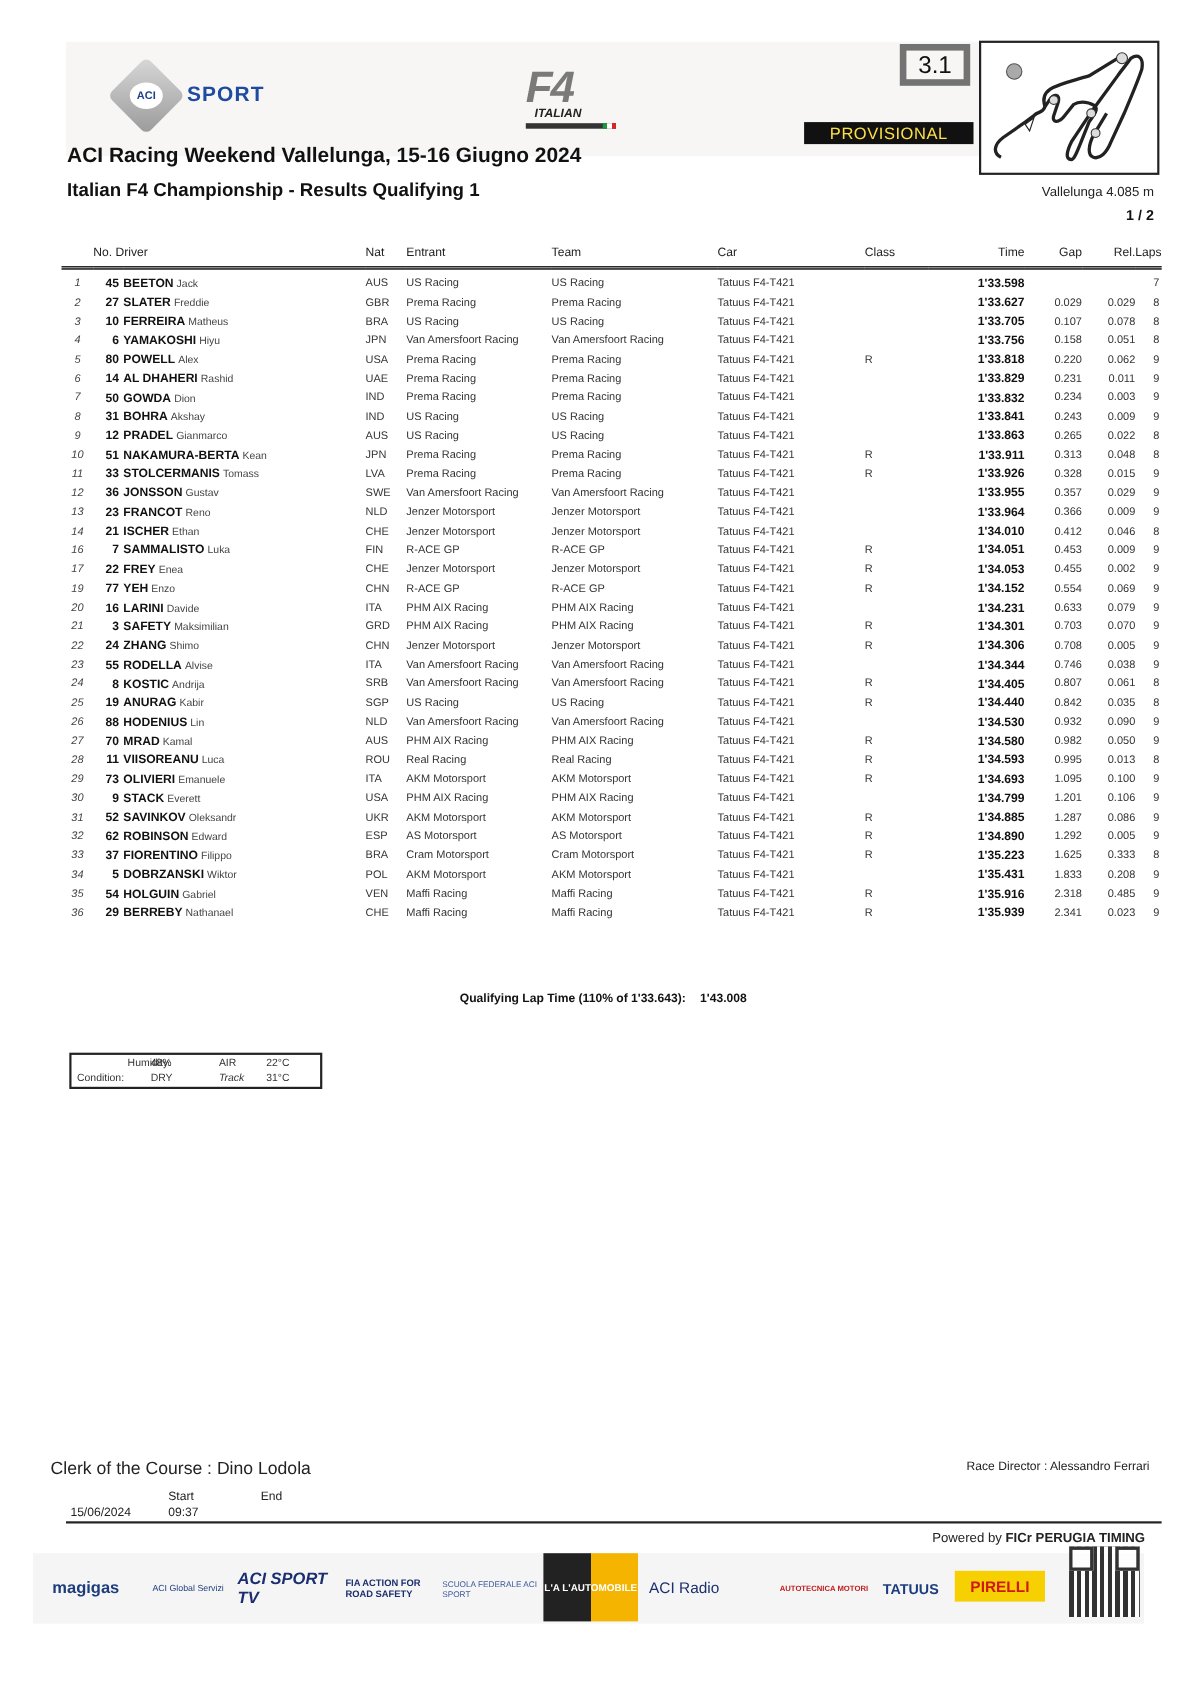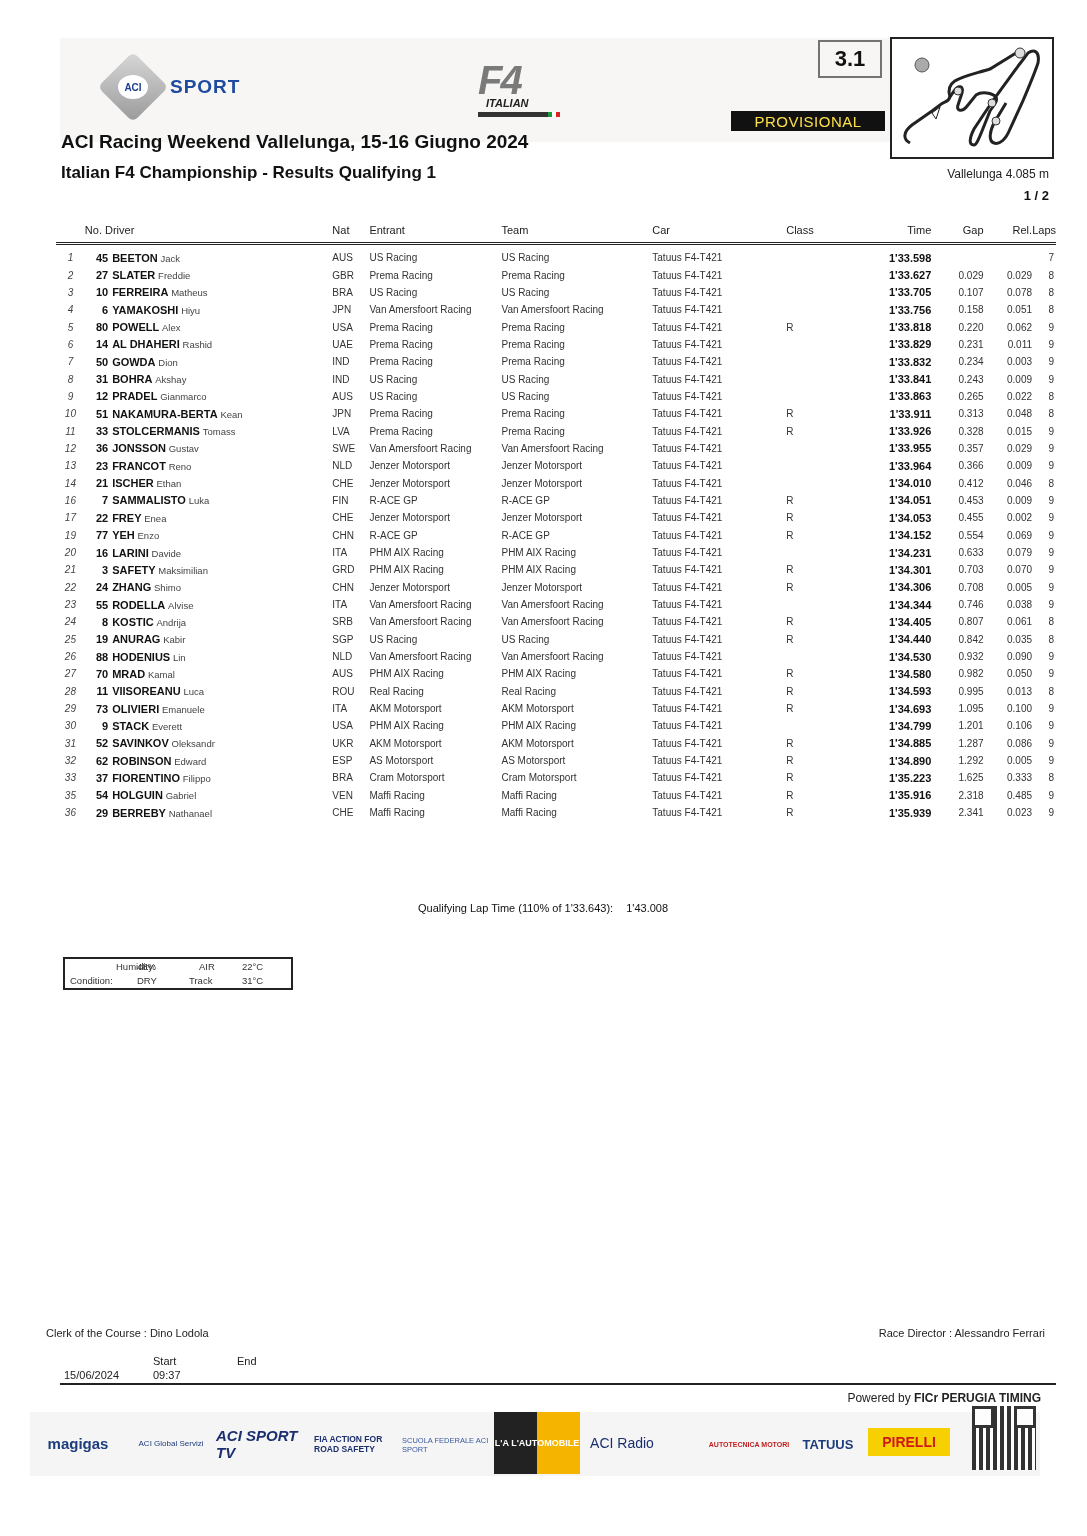--- a/index.html
+++ b/index.html
@@ -10,21 +10,21 @@
   .aci-diamond { width:50px; height:50px; transform:rotate(45deg); background:linear-gradient(135deg,#d8d8d8,#9a9a9a); border-radius:6px; display:flex; align-items:center; justify-content:center; }
   .aci-diamond span { transform:rotate(-45deg); background:#fff; border-radius:50%; width:30px; height:24px; display:flex; align-items:center; justify-content:center; font-size:10px; font-weight:bold; color:#1e3f8c; }
   .aci-sport-text { font-size:19px; letter-spacing:1px; color:#1e4aa0; font-weight:bold; margin-left:6px; }
   .f4-logo { left:478px; top:62px; width:100px; height:58px; }
   .f4-big { font-size:40px; font-weight:bold; font-style:italic; color:#7a7a7a; line-height:36px; letter-spacing:-2px; }
   .f4-italian { font-size:11px; font-style:italic; font-weight:bold; color:#222; margin-left:8px; line-height:11px; }
   .f4-bar { width:82px; height:5px; background:#333; margin-top:3px; position:relative; }
   .f4-bar::after { content:""; position:absolute; right:0; top:0; width:12px; height:5px; background:linear-gradient(90deg,#1a9a3a 33%,#fff 33%,#fff 66%,#d22 66%); }
   .title1 { left:61px; top:131px; font-size:19px; font-weight:bold; }
   .title2 { left:61px; top:163px; font-size:17px; font-weight:bold; }
-  .doc-num { left:818px; top:40px; width:64px; height:38px; border:2px solid #737373; font-size:22px; font-weight:bold; display:flex; align-items:center; justify-content:center; box-sizing:border-box; }
+  .doc-num { left:818px; top:40px; width:64px; height:38px; border:6px solid #737373; font-size:22px; font-weight:normal; display:flex; align-items:center; justify-content:center; box-sizing:border-box; }
   .provisional { left:731px; top:111px; width:154px; height:20px; background:#111; color:#fde047; font-size:15px; display:flex; align-items:center; justify-content:center; letter-spacing:0.5px; }
   .track-map { left:890px; top:37px; width:164px; height:122px; border:2px solid #222; box-sizing:border-box; background:#fff; }
   .track-name { right:38px; top:167px; font-size:12px; color:#222; }
   .page-num { right:38px; top:188px; font-size:13px; font-weight:bold; }
   table.results { position:absolute; left:56px; top:222px; width:1000px; border-collapse:collapse; font-size:10px; }
   table.results th { font-weight:normal; font-size:11px; text-align:left; padding:0 0 4px 0; border-bottom:3px double #222; height:16px; color:#222; }
   table.results td { height:17.35px; padding:0; white-space:nowrap; color:#333; }
   table.results tr.first td { padding-top:4px; }
   .c-pos { width:30px; text-align:center; font-style:italic; color:#444 !important; }
   .c-no { width:24px; text-align:right; padding-right:4px !important; font-weight:bold; font-size:11px; color:#111 !important; }
@@ -34,26 +34,26 @@
   .c-nat { width:38px; }
   .c-ent { width:134px; }
   .c-team { width:154px; }
   .c-car { width:138px; }
   .c-class { width:60px; }
   .c-time { width:90px; text-align:right; font-weight:bold; font-size:11px; color:#111 !important; }
   .c-gap { width:54px; text-align:right; }
   .c-rel { width:50px; text-align:right; }
   .c-laps { width:18px; text-align:right; padding-right:2px !important; }
   th.r { text-align:right !important; }
-  .qual-time { left:418px; top:902px; font-size:11px; font-weight:normal; }
+  .qual-time { left:418px; top:902px; font-size:11px; font-weight:bold; }
   .qual-time span.val { margin-left:10px; }
   .weather { left:63px; top:957px; width:230px; height:33px; border:2px solid #222; box-sizing:border-box; font-size:9.5px; color:#333; }
   .weather .row { position:absolute; left:5px; width:220px; height:13px; }
   .weather .row span { position:absolute; }
-  .clerk { left:46px; top:1327px; font-size:11px; color:#222; }
+  .clerk { left:46px; top:1327px; font-size:16px; color:#222; }
   .director { right:42px; top:1327px; font-size:11px; color:#222; }
   .session { left:64px; top:1355px; font-size:11px; color:#222; }
   .session div { position:absolute; white-space:nowrap; }
   .footer-rule { left:60px; top:1383px; width:996px; height:0; border-top:2px solid #222; }
   .powered { right:46px; top:1391px; font-size:12px; color:#222; }
   .powered b { font-size:12px; }
   .sponsor-band { left:30px; top:1412px; width:1010px; height:64px; background:#f5f5f5; }
   .sponsor { position:absolute; display:flex; align-items:center; justify-content:center; font-weight:bold; }
   .qr { left:972px; top:1406px; width:64px; height:64px; background:
     repeating-linear-gradient(90deg,#111 0 4px,#fff 4px 7px),
@@ -547,20 +547,34 @@
         <td class="c-ent">Cram Motorsport</td>
         <td class="c-team">Cram Motorsport</td>
         <td class="c-car">Tatuus F4-T421</td>
         <td class="c-class">R</td>
         <td class="c-time">1'35.223</td>
         <td class="c-gap">1.625</td>
         <td class="c-rel">0.333</td>
         <td class="c-laps">8</td>
       </tr>
       <tr>
+        <td class="c-pos">34</td>
+        <td class="c-no">5</td>
+        <td class="c-driver"><b>DOBRZANSKI</b> <span>Wiktor</span></td>
+        <td class="c-nat">POL</td>
+        <td class="c-ent">AKM Motorsport</td>
+        <td class="c-team">AKM Motorsport</td>
+        <td class="c-car">Tatuus F4-T421</td>
+        <td class="c-class"></td>
+        <td class="c-time">1'35.431</td>
+        <td class="c-gap">1.833</td>
+        <td class="c-rel">0.208</td>
+        <td class="c-laps">9</td>
+      </tr>
+      <tr>
         <td class="c-pos">35</td>
         <td class="c-no">54</td>
         <td class="c-driver"><b>HOLGUIN</b> <span>Gabriel</span></td>
         <td class="c-nat">VEN</td>
         <td class="c-ent">Maffi Racing</td>
         <td class="c-team">Maffi Racing</td>
         <td class="c-car">Tatuus F4-T421</td>
         <td class="c-class">R</td>
         <td class="c-time">1'35.916</td>
         <td class="c-gap">2.318</td>
@@ -592,21 +606,21 @@
 <div class="abs weather">
   <div class="row" style="top:2px;">
     <span style="left:5px;padding-left:41px;">Humidity:</span>
     <span style="left:67px;">48%</span>
     <span style="left:129px;">AIR</span>
     <span style="left:172px;">22°C</span>
   </div>
   <div class="row" style="top:16px;">
     <span style="left:0;">Condition:</span>
     <span style="left:67px;">DRY</span>
-    <span style="left:119px;">Track</span>
+    <span style="left:129px;font-style:italic;">Track</span>
     <span style="left:172px;">31°C</span>
   </div>
 </div>
 
 <div class="abs clerk">Clerk of the Course : Dino Lodola</div>
 <div class="abs director">Race Director : Alessandro Ferrari</div>
 
 <div class="abs session">
   <div style="left:0; top:14px;">15/06/2024</div>
   <div style="left:89px; top:0;">Start</div>

